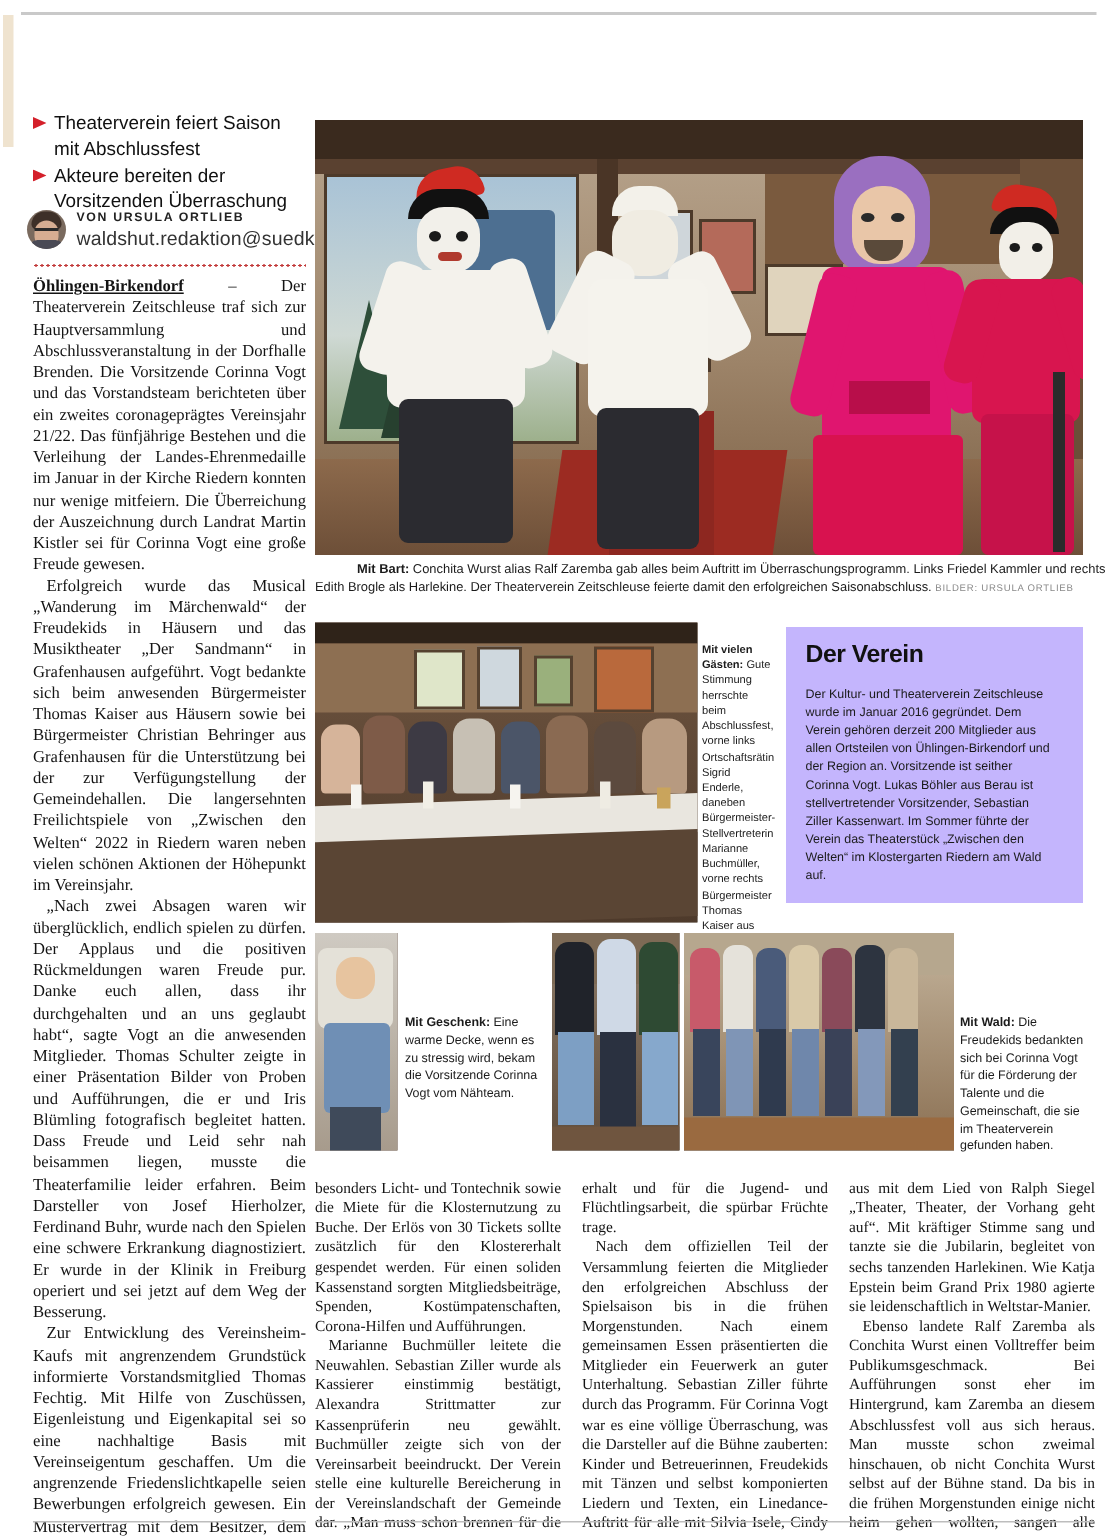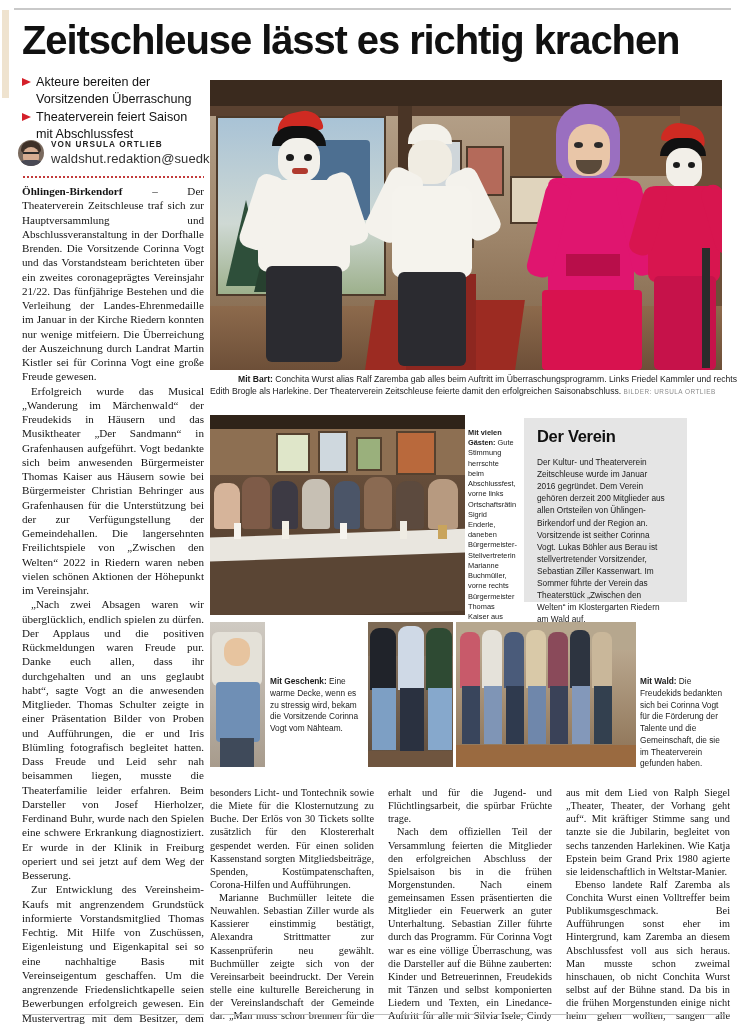--- a/index.html
+++ b/index.html
@@ -82,21 +82,21 @@
 
   
   .col-left {
     position:absolute; top:184px; left:22px; width:182px;
     font-size:11.1px; line-height:1.285;
     text-align:justify; color:#141414;
     font-family:"Liberation Serif", serif;
   }
   .col-left p { margin:0; text-indent:9px; }
   .col-left p.first { text-indent:0; }
-  .col-left .place { font-weight:bold; }
+  .col-left .place { font-weight:bold;text-decoration:underline; }
   .rule-bottom-left {
     position:absolute; left:22px; top:1014px; width:182px; height:1px; background:#bdbdbd;
   }
 
   
   .photo-main {
     position:absolute; top:80px; left:210px; width:512px; height:290px;
     overflow:hidden; background:#6a5140;
   }
   .cap-main {
@@ -116,22 +116,22 @@
   }
   .cap-2 {
     position:absolute; top:428px; left:468px; width:46px;
     font-family:"Liberation Sans", sans-serif;
     font-size:7.4px; line-height:1.38; color:#1b1b1b;
   }
   .cap-2 b { font-weight:bold; }
 
   
   .verein-box {
-    position:absolute; top:418px; left:524px; width:163px; height:184px;
-    background:#e5e5e5;
+    position:absolute; top:418px; left:524px; width:198px; height:184px;
+    background:#c4b5fd;
   }
   .verein-title {
     font-family:"Liberation Sans", sans-serif;
     font-weight:bold; font-size:16.5px; color:#111;
     padding:9px 0 0 13px; letter-spacing:-0.3px;
   }
   .verein-body {
     font-family:"Liberation Sans", sans-serif;
     font-size:8.3px; line-height:1.46; color:#1b1b1b;
     padding:10px 21px 0 13px;
@@ -191,38 +191,37 @@
   .fig { position:absolute; }
 </style>
 </head>
 <body>
 
 <div class="page">
 
   <div class="rule-top"></div>
   <div class="edge-left"></div>
 
-  <div class="headline">Zeitschleuse lässt es richtig krachen</div>
 
   <div class="teasers">
     <div class="teaser">
       <span class="tri">
         <svg width="9" height="8" viewBox="0 0 9 8">
             <path d="M0 0 L9 4 L0 8 Z" fill="#d4202a"></path>
           </svg>
       </span>
-      <span class="teaser-txt">Akteure bereiten der Vorsitzenden Überraschung</span>
+      <span class="teaser-txt">Theaterverein feiert Saison mit Abschlussfest</span>
     </div>
     <div class="teaser">
       <span class="tri">
         <svg width="9" height="8" viewBox="0 0 9 8">
             <path d="M0 0 L9 4 L0 8 Z" fill="#d4202a"></path>
           </svg>
       </span>
-      <span class="teaser-txt">Theaterverein feiert Saison mit Abschlussfest</span>
+      <span class="teaser-txt">Akteure bereiten der Vorsitzenden Überraschung</span>
     </div>
   </div>
 
   <div class="byline">
     <div class="avatar">
       <div class="hair"></div>
         <div class="face"></div>
         <div class="glass"></div>
         <div class="body"></div>
     </div>

